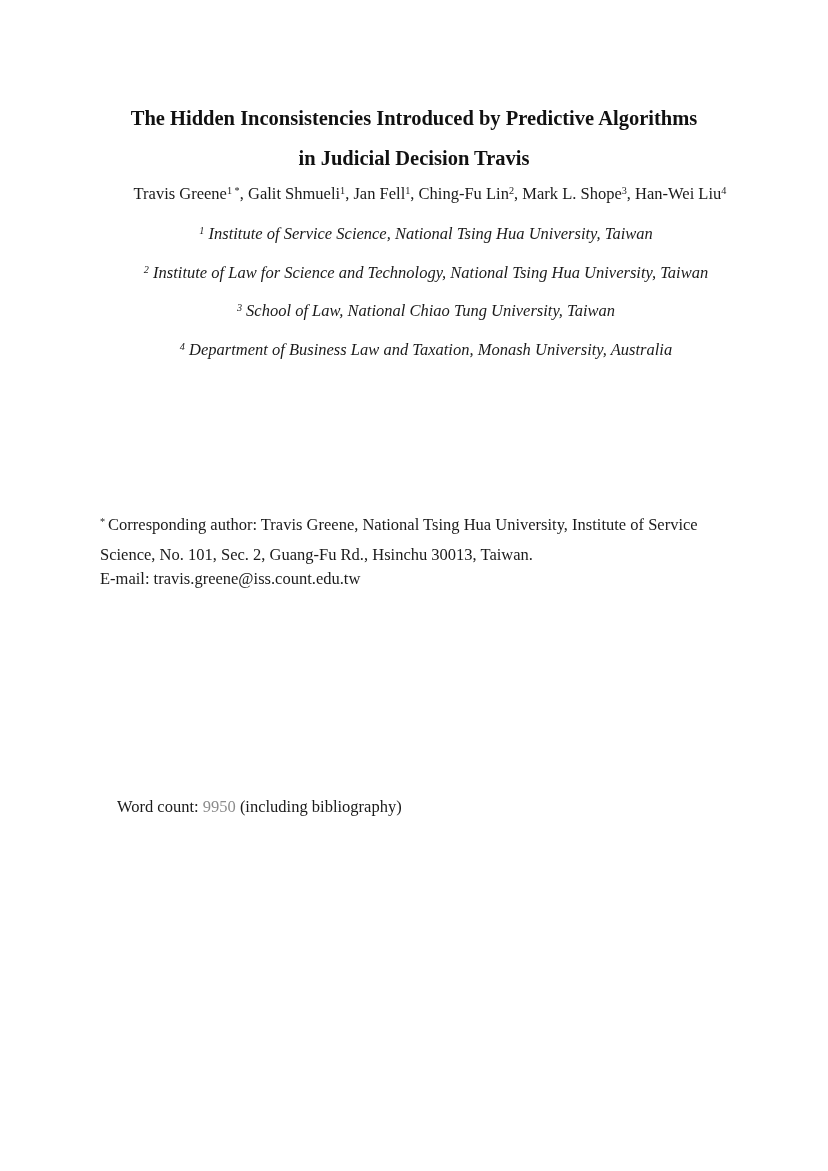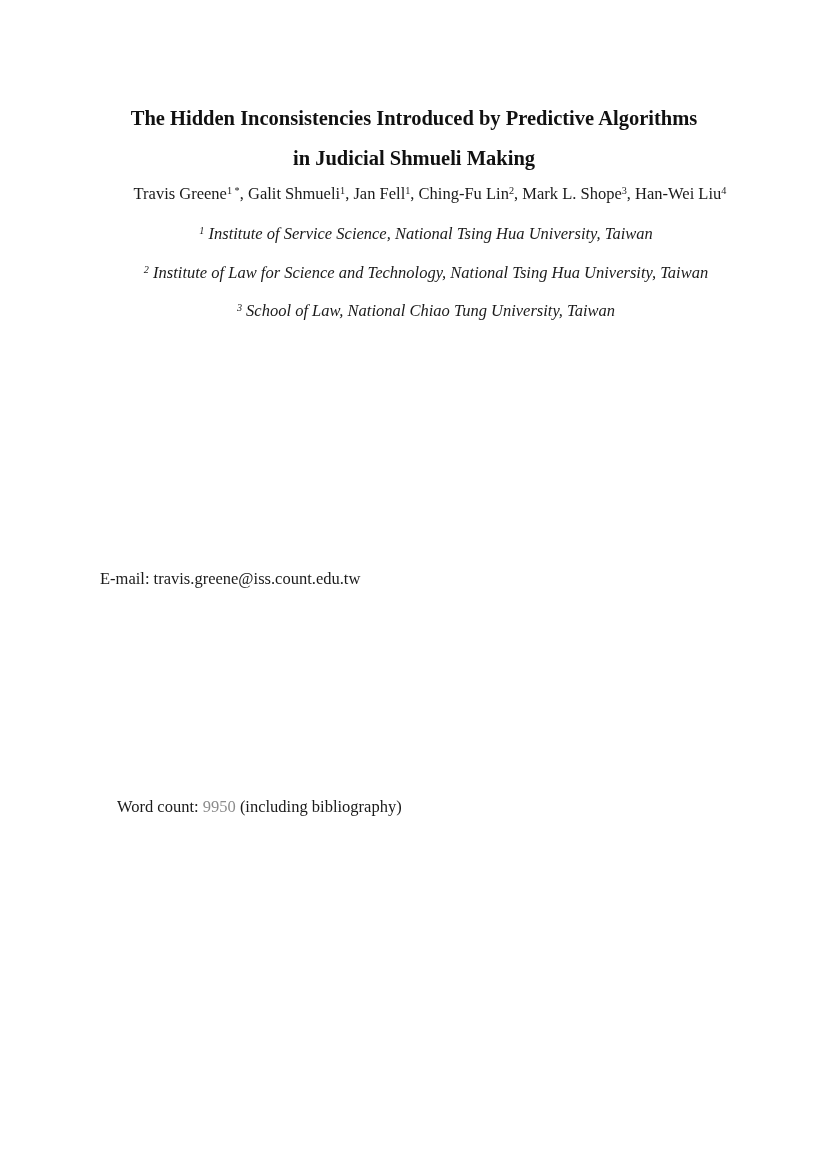--- a/index.html
+++ b/index.html
@@ -85,31 +85,35 @@
     line-height: 22px;
   }
 </style>
 </head>
 <body>
 
 <div class="page">
 
   <div class="title">
     <div>The Hidden Inconsistencies Introduced by Predictive Algorithms</div>
-    <div>in Judicial Shmueli Making</div>
+    <div>in Judicial Decision Travis</div>
   </div>
 
   <div class="authors"><span>Travis Greene<sup>1 *</sup></span>, <span>Galit Shmueli<sup>1</sup></span>, <span>Jan Fell<sup>1</sup></span>, <span>Ching-Fu Lin<sup>2</sup></span>, <span>Mark L. Shope<sup>3</sup></span>, <span>Han-Wei Liu<sup>4</sup></span></div>
 
   <div class="affiliations">
       <div class="affiliation"><sup>1</sup> Institute of Service Science, National Tsing Hua University, Taiwan</div>
       <div class="affiliation"><sup>2</sup> Institute of Law for Science and Technology, National Tsing Hua University, Taiwan</div>
       <div class="affiliation"><sup>3</sup> School of Law, National Chiao Tung University, Taiwan</div>
+      <div class="affiliation"><sup>4</sup> Department of Business Law and Taxation, Monash University, Australia</div>
     </div>
 
+  <div class="footnote">
+    <sup>*</sup><span>Corresponding author: Travis Greene, National Tsing Hua University, Institute of Service Science, No. 101, Sec. 2, Guang-Fu Rd., Hsinchu 30013, Taiwan.</span>
+  </div>
 
   <div class="email-line">
     <span>E-mail:</span>
     <span>travis.greene@iss.count.edu.tw</span>
   </div>
 
   <div class="word-count-line">
     <span>Word count:</span>
     <span style="color: rgb(140, 140, 140);">9950</span>
     <span>(including bibliography)</span>

